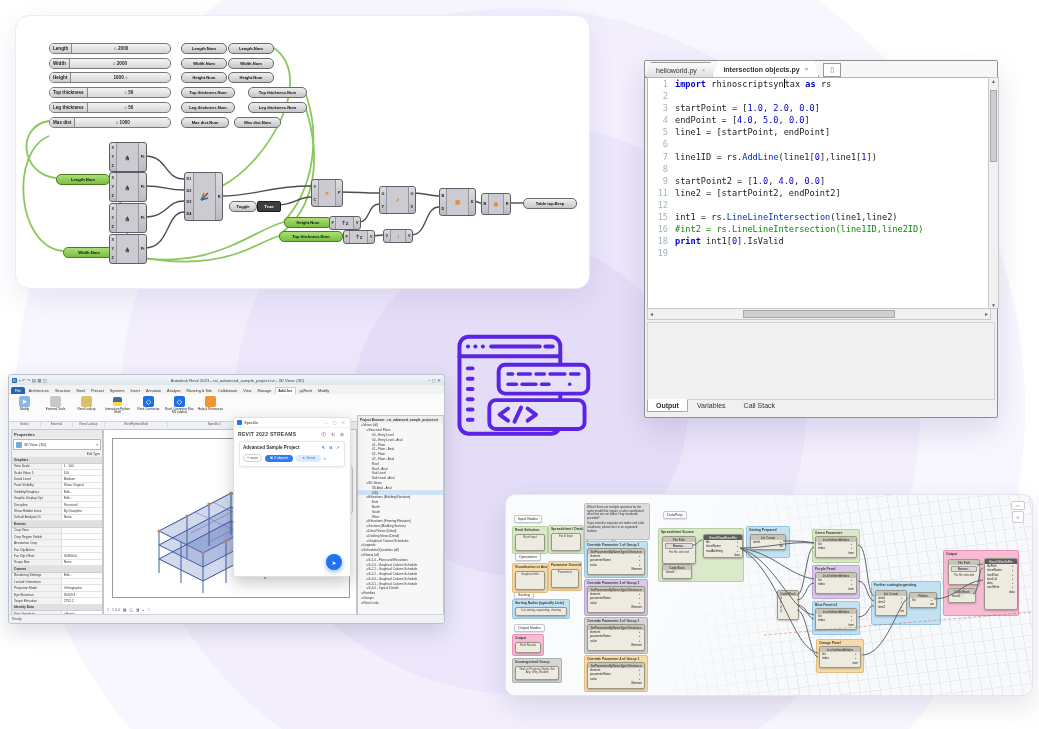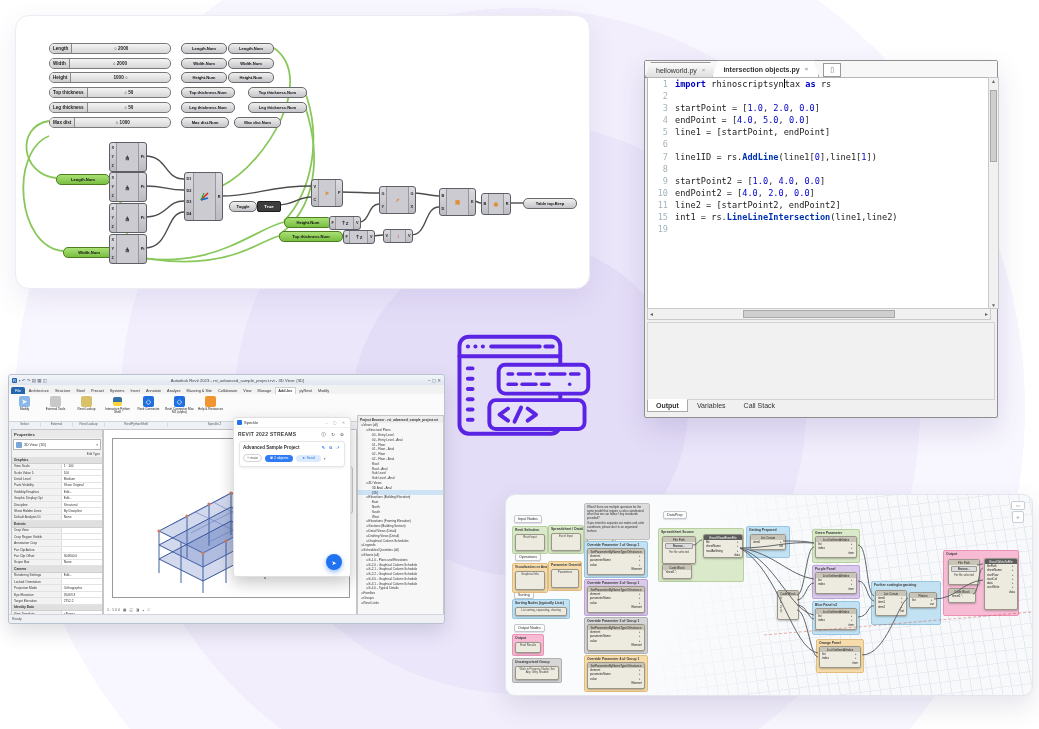--- a/index.html
+++ b/index.html
@@ -36,21 +36,21 @@
   .ce-tab{height:14px;display:flex;align-items:center;padding:0 10px;font-size:7px;color:#333;
       background:linear-gradient(#fbfbfb,#dfdfdf);border:1px solid #9a9a9a;border-bottom:none;
       clip-path:polygon(6px 0,calc(100% - 6px) 0,100% 100%,0 100%);margin-right:-4px}
   .ce-tab.active{background:#fff;height:16px;z-index:2;font-weight:bold}
   .ce-x{margin-left:5px;color:#999;font-size:6px}
   .ce-doc{width:16px;height:12px;margin-left:8px;background:#fff;border:1px solid #9a9a9a;display:flex;align-items:center;justify-content:center;font-size:7px;color:#777}
   .ce-edit{position:absolute;left:2px;top:16px;width:340px;height:230px;background:#fff;border:1px solid #b5b5b5;overflow:hidden;
       font-family:"DejaVu Sans Mono",monospace;font-size:8.6px;line-height:12.1px}
   .ce-line{display:flex;white-space:pre}
   .ce-ln{width:20px;text-align:right;padding-right:7px;color:#a3b4bc;flex:none}
-  .kw{color:#0000cd;font-weight:bold}.num{color:#0000cd}.meth{color:#0033b3;font-weight:bold}
+  .kw{color:#0000cd;font-weight:bold}.num{color:#0000cd}.meth{color:#0033b3;font-weight:normal}
   .com{color:#0a8a0a}.pl{color:#1b1b1b}
   .caret{display:inline-block;width:1px;height:9px;background:#000;vertical-align:-1px}
   .ce-vs{position:absolute;left:343px;top:16px;width:9px;height:230px;background:#f1f1f1;border:1px solid #c9c9c9;font-size:5px;color:#666;text-align:center}
   .ce-vs .th{position:absolute;left:1px;right:1px;top:12px;height:70px;background:#cfcfcf;border:1px solid #a8a8a8}
   .ce-hs{position:absolute;left:2px;top:247px;width:340px;height:10px;background:#f1f1f1;border:1px solid #c9c9c9;font-size:5px;color:#666;display:flex;align-items:center;justify-content:space-between;padding:0 1px}
   .ce-hs .th{height:6px;width:150px;background:#cfcfcf;border:1px solid #a8a8a8}
   .ce-out{position:absolute;left:2px;top:261px;width:346px;height:76px;background:#f1f1f1;border:1px solid #d3d3d3}
   .ce-btabs{position:absolute;left:2px;top:338px;height:15px;display:flex;align-items:flex-start;font-size:7px;color:#333}
   .ce-btab{padding:2px 8px;border:1px solid transparent}
   .ce-btab.active{background:#fff;border-color:#aaa;border-top-color:#fff;font-weight:bold}
@@ -359,23 +359,25 @@
   <div class="ce-edit" id="ce-edit">
       <div class="ce-line"><div class="ce-ln">1</div><div style="white-space: pre;"><span class="kw">import</span><span class="pl"> rhinoscriptsyn</span><span class="caret"></span><span class="pl">tax </span><span class="kw">as</span><span class="pl"> rs</span></div></div>
       <div class="ce-line"><div class="ce-ln">2</div><div style="white-space: pre;"></div></div>
       <div class="ce-line"><div class="ce-ln">3</div><div style="white-space: pre;"><span class="pl">startPoint = [</span><span class="num">1.0</span><span class="pl">, </span><span class="num">2.0</span><span class="pl">, </span><span class="num">0.0</span><span class="pl">]</span></div></div>
       <div class="ce-line"><div class="ce-ln">4</div><div style="white-space: pre;"><span class="pl">endPoint = [</span><span class="num">4.0</span><span class="pl">, </span><span class="num">5.0</span><span class="pl">, </span><span class="num">0.0</span><span class="pl">]</span></div></div>
       <div class="ce-line"><div class="ce-ln">5</div><div style="white-space: pre;"><span class="pl">line1 = [startPoint, endPoint]</span></div></div>
       <div class="ce-line"><div class="ce-ln">6</div><div style="white-space: pre;"></div></div>
       <div class="ce-line"><div class="ce-ln">7</div><div style="white-space: pre;"><span class="pl">line1ID = rs.</span><span class="meth">AddLine</span><span class="pl">(line1[</span><span class="num">0</span><span class="pl">],line1[</span><span class="num">1</span><span class="pl">])</span></div></div>
       <div class="ce-line"><div class="ce-ln">8</div><div style="white-space: pre;"></div></div>
       <div class="ce-line"><div class="ce-ln">9</div><div style="white-space: pre;"><span class="pl">startPoint2 = [</span><span class="num">1.0</span><span class="pl">, </span><span class="num">4.0</span><span class="pl">, </span><span class="num">0.0</span><span class="pl">]</span></div></div>
-      <div class="ce-line"><div class="ce-ln">10</div><div style="white-space: pre;"><span class="pl">endPoint2 = [</span><span class="num">4.0</span><span class="pl">, </span><span class="num">2.0</span><span class="pl">, </span><span class="num">0.0</span><span class="pl">]</span></div></div>
       <div class="ce-line"><div class="ce-ln">11</div><div style="white-space: pre;"><span class="pl">line2 = [startPoint2, endPoint2]</span></div></div>
+      <div class="ce-line"><div class="ce-ln">12</div><div style="white-space: pre;"></div></div>
       <div class="ce-line"><div class="ce-ln">15</div><div style="white-space: pre;"><span class="pl">int1 = rs.</span><span class="meth">LineLineIntersection</span><span class="pl">(line1,line2)</span></div></div>
+      <div class="ce-line"><div class="ce-ln">16</div><div style="white-space: pre;"><span class="com">#int2 = rs.LineLineIntersection(line1ID,line2ID)</span></div></div>
+      <div class="ce-line"><div class="ce-ln">18</div><div style="white-space: pre;"><span class="kw">print</span><span class="pl"> int1[</span><span class="num">0</span><span class="pl">].IsValid</span></div></div>
       <div class="ce-line"><div class="ce-ln">19</div><div style="white-space: pre;"></div></div>
     </div>
   <div class="ce-vs">▲<div class="th"></div><div style="position:absolute;bottom:0;left:0;right:0">▼</div></div>
   <div class="ce-hs">
       <span>◄</span>
       <div class="th"></div>
       <span>►</span>
     </div>
   <div class="ce-out"></div>
   <div class="ce-btabs" id="ce-btabs">

